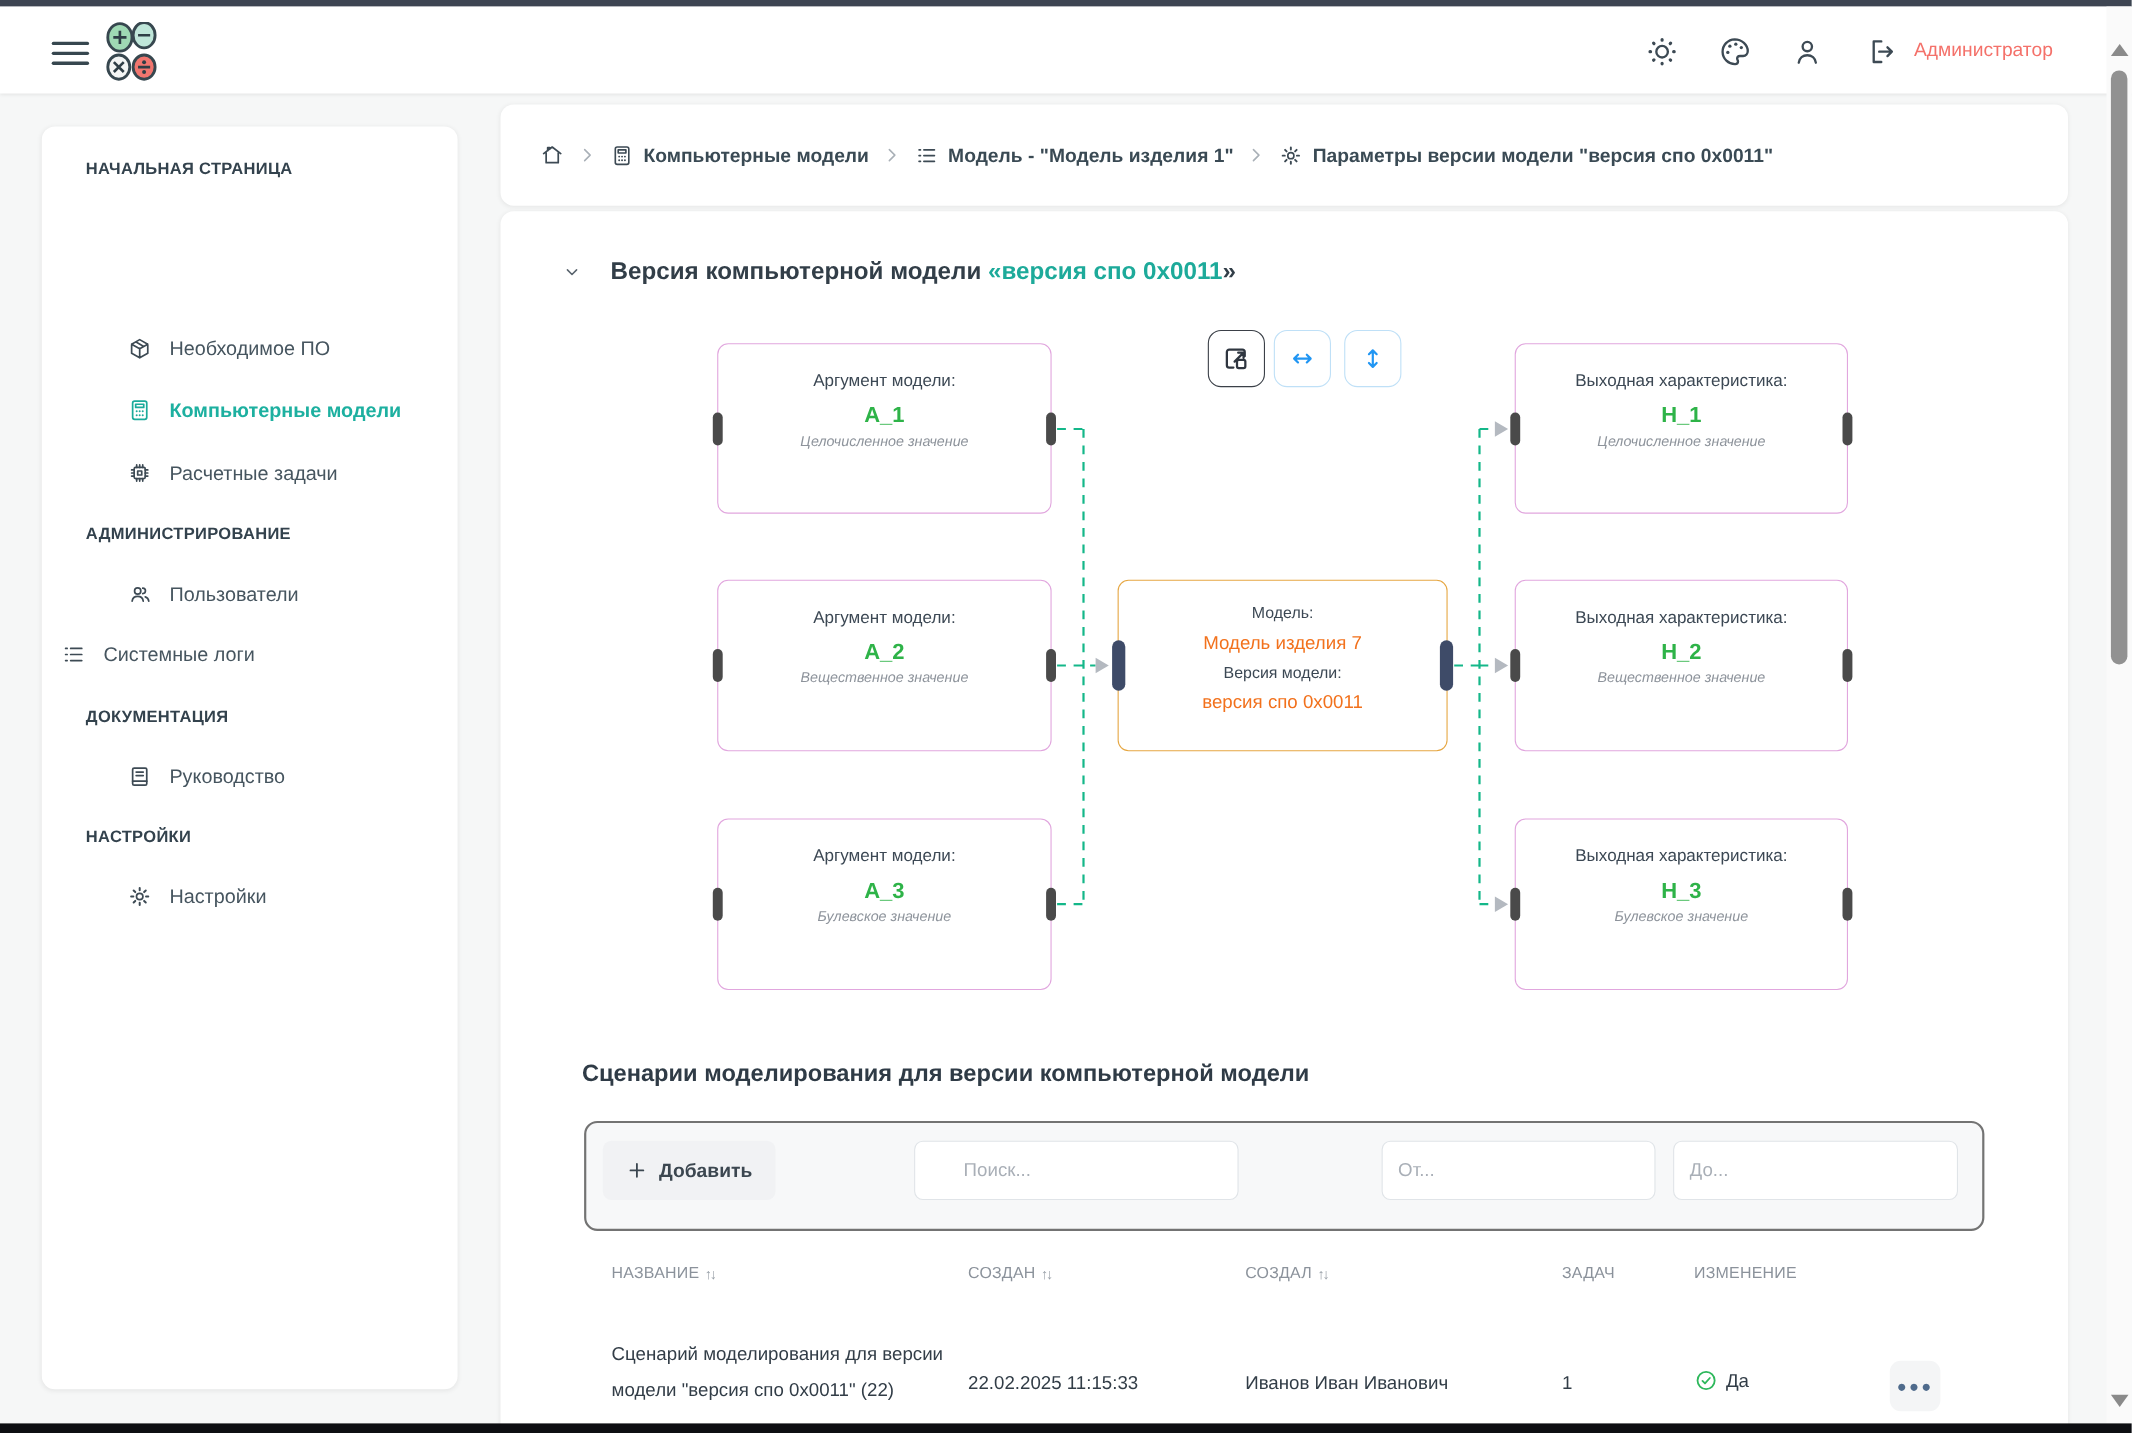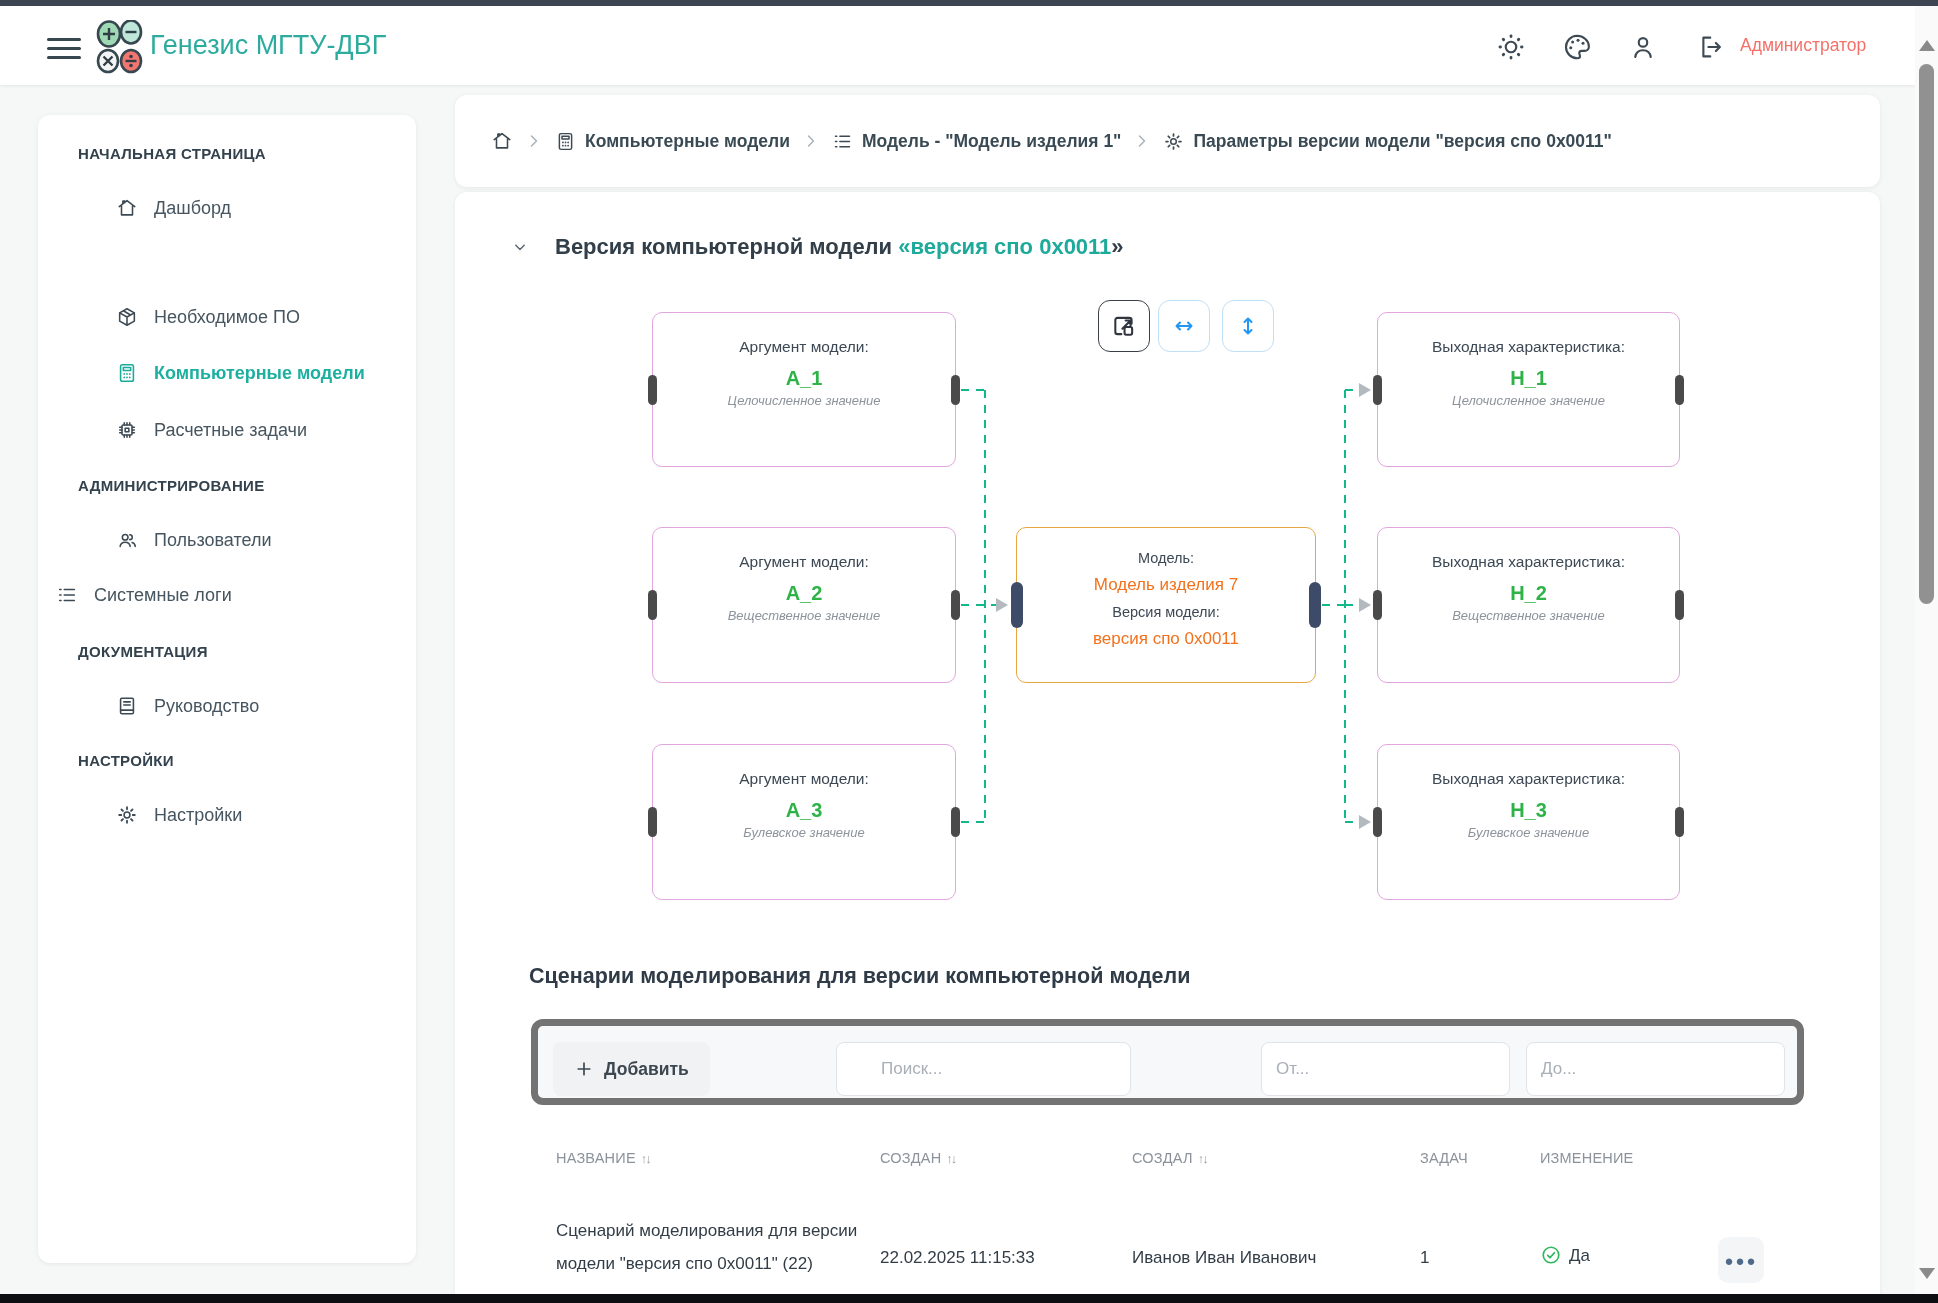--- a/index.html
+++ b/index.html
@@ -59,21 +59,21 @@
   .handle { position:absolute; width:9px; height:30px; border-radius:5px; background:#4a4a4a; top:50%; transform:translateY(-50%); cursor:pointer; }
   .handle.l { left:-5px; } .handle.r { right:-5px; }
   .node.model { border-color:#e6a743; padding-top:22px; }
   .node.model .handle { width:12px; height:46px; background:#3e4b68; border-radius:6px; }
   .node.model .handle.l { left:-6px; } .node.model .handle.r { right:-6px; }
   .clabel { font-size:14.5px; color:#3c4854; margin-top:9px; }
   .cvalue { font-size:17px; color:#f2711c; margin-top:9px; }
 
   
   .sec-heading { left:74px; top:772px; font-size:21.5px; font-weight:700; color:#2f3b46; }
-  .filterbar { left:76px; top:827px; width:1273px; height:86px; background:#f7f8f9; border:7px solid #737373; border-radius:12px; }
+  .filterbar { left:76px; top:827px; width:1273px; height:100px; background:#f7f8f9; border:2px solid #737373; border-radius:12px; }
   .addbtn { position:absolute; left:15px; top:16px; width:157px; height:54px; background:#f1f2f4; border:none; border-radius:8px; font-family:inherit; font-size:17.5px; font-weight:700; color:#3c4750; cursor:pointer; display:flex; align-items:center; justify-content:center; gap:10px; }
   .finput { position:absolute; top:16px; height:54px; background:#fff; border:1px solid #e0e4e8; border-radius:8px; font-family:inherit; font-size:17px; color:#3c4750; padding:0 14px; }
   .finput::placeholder { color:#a9afb7; }
   .searchwrap { position:absolute; left:298px; top:16px; width:295px; height:54px; }
   .searchwrap input { position:absolute; left:0; top:0; width:100%; height:100%; padding-left:44px; }
   .searchwrap .sgl { position:absolute; left:13px; top:16px; pointer-events:none; }
   .inp-from { left:723px; width:249px; }
   .inp-to { left:988px; width:259px; }
 
   .thead { position:absolute; font-size:14.5px; color:#8b929b; letter-spacing:.2px; top:958px; display:flex; align-items:center; gap:5px; cursor:pointer; }
@@ -105,21 +105,20 @@
     <path d="M17 8v12 M11 14h12" stroke="#2f3e46" stroke-width="2.4"></path>
     <ellipse cx="39" cy="12" rx="10" ry="11.5" fill="#bfe6d9" stroke="#37474f" stroke-width="2.6"></ellipse>
     <path d="M33.5 12h11" stroke="#2f3e46" stroke-width="2.4"></path>
     <ellipse cx="16" cy="41" rx="10" ry="11" fill="#f3f5f4" stroke="#37474f" stroke-width="2.6"></ellipse>
     <path d="M11.5 36.5l9 9 M20.5 36.5l-9 9" stroke="#2f3e46" stroke-width="2.4"></path>
     <ellipse cx="39" cy="41" rx="10" ry="11" fill="#f1766f" stroke="#37474f" stroke-width="2.6"></ellipse>
     <path d="M33.5 41h11" stroke="#2f3e46" stroke-width="2.4"></path>
     <circle cx="39" cy="36.5" r="1.8" fill="#2f3e46"></circle>
       <circle cx="39" cy="45.5" r="1.8" fill="#2f3e46"></circle>
   </svg>
-  <div class="app-title">Генезис МГТУ-ДВГ</div>
 
   <svg class="hdr-ic ic" style="left:1496px;" viewBox="0 0 24 24">
     <circle cx="12" cy="12" r="4.2"></circle>
     <path d="M12 3.2v.4 M12 20.4v.4 M3.2 12h.4 M20.4 12h.4 M5.8 5.8l.3.3 M17.9 17.9l.3.3 M18.2 5.8l-.3.3 M6.1 17.9l-.3.3" stroke-width="2.3"></path>
   </svg>
   <svg class="hdr-ic ic" style="left:1562px;" viewBox="0 0 24 24">
     <path d="M12 3a9 9 0 1 0 .4 18c1.4 0 2-.9 2-1.8 0-.9-.6-1.3-.6-2.2 0-1.1.9-1.9 2.1-1.9h2.2c2.1 0 3.4-1.7 3.4-3.6C21.5 7 17.2 3 12 3z"></path>
     <circle class="fdot" cx="7" cy="12.5" r="1.2"></circle>
       <circle class="fdot" cx="8.5" cy="8" r="1.2"></circle>
     <circle class="fdot" cx="12.8" cy="6.5" r="1.2"></circle>
@@ -131,28 +130,20 @@
   </svg>
   <svg class="hdr-ic ic" style="left:1694px;" viewBox="0 0 24 24">
     <path d="M13 4.5H7.5v15H13"></path>
     <path d="M11.5 12h9 M17.5 8.8l3.2 3.2-3.2 3.2"></path>
   </svg>
   <div class="role">Администратор</div>
 </div>
 
 <div class="abs card sidebar">
   <div class="srow ssec" style="top:21px;">НАЧАЛЬНАЯ СТРАНИЦА</div>
-  <div class="srow sitem" style="top:76px;">
-    <span class="sic">
-        <svg class="ic" width="22" height="22" viewBox="0 0 24 24">
-          <path d="M3.5 10.5L12 4l8.5 6.5 M6 9.8V19.5h12V9.8 M9.5 6.2V4.5h-2v3.2"></path>
-        </svg>
-      </span>
-    <span>Дашборд</span>
-  </div>
 
   <div class="srow sitem" style="top:185px;">
     <span class="sic">
         <svg class="ic" width="22" height="22" viewBox="0 0 24 24">
           <path d="M12 3l8 4.5v9L12 21l-8-4.5v-9L12 3z M4 7.5L12 12l8-4.5 M12 12v9 M8 5.2l8 4.6"></path>
         </svg>
       </span>
     <span>Необходимое ПО</span>
   </div>
   <div class="srow sitem active" style="top:241px;">

